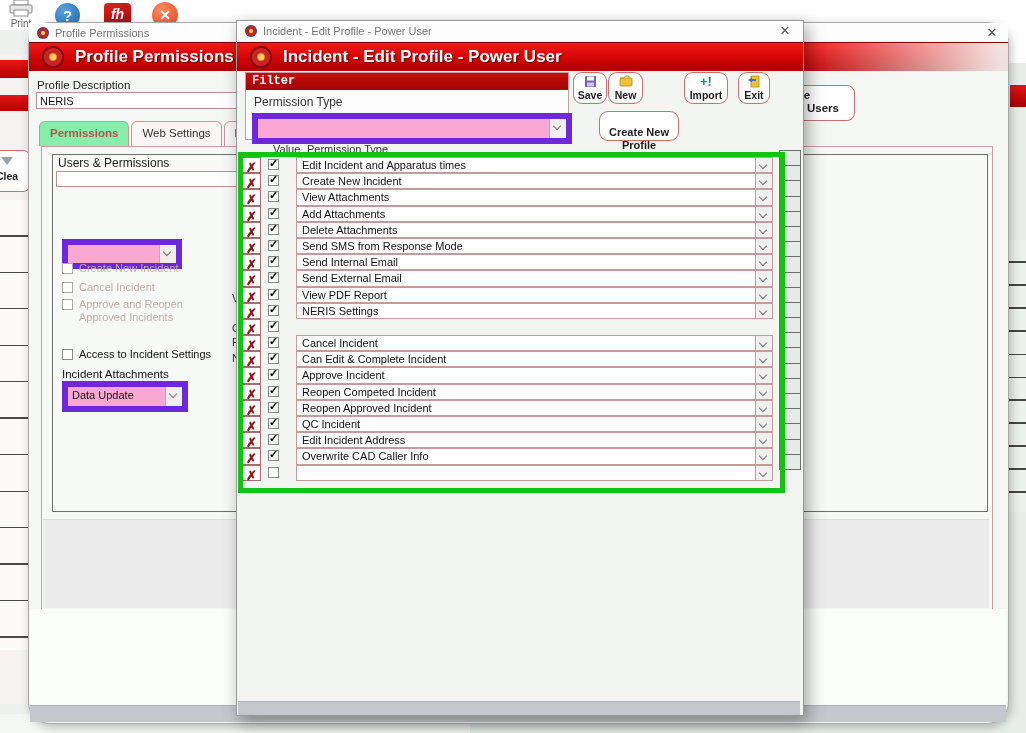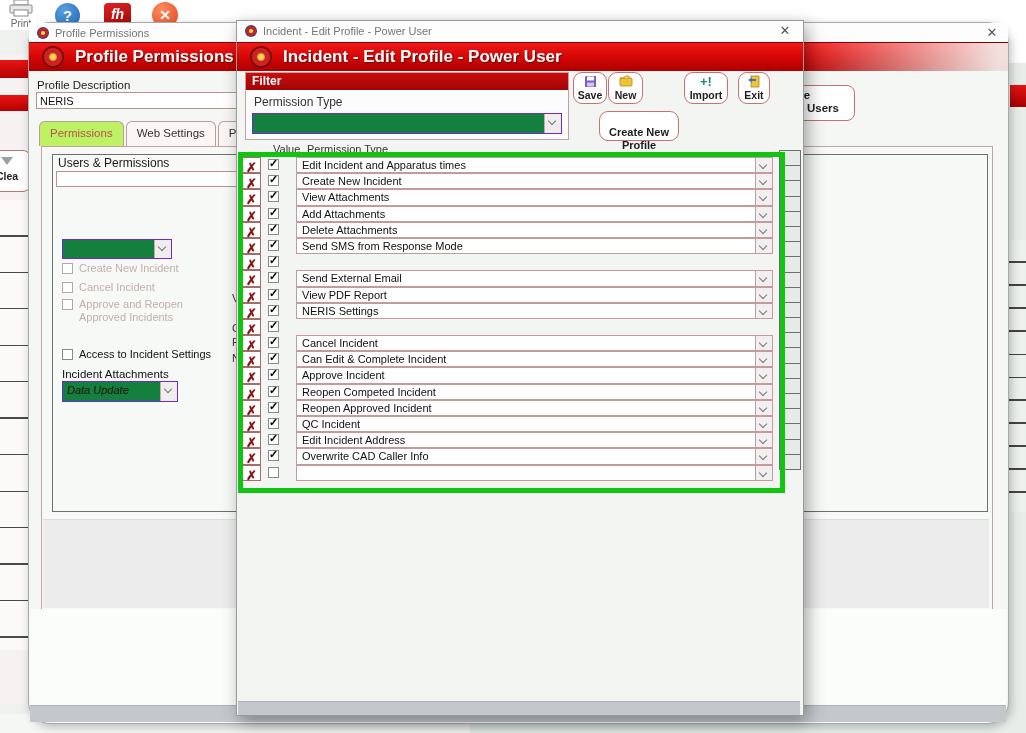--- a/index.html
+++ b/index.html
@@ -64,30 +64,30 @@
   #bg-window{left:28px;top:22px;width:979px;height:700px;z-index:2;border-radius:22px;}
   #bw-redhead{top:19px;}
   #bw-redhead .fade{position:absolute;inset:0;background:linear-gradient(90deg,rgba(244,247,244,0) 78%,rgba(244,247,244,.9) 99%);}
   .fld-label{font-size:11.5px;color:#222;}
   .inputbox{background:#fff;border:1px solid #bb9090;font-size:11px;color:#111;padding:2px 3px;box-sizing:border-box;}
   #bw-desc-label{left:8px;top:56px;}
   #bw-desc-input{left:7px;top:69px;width:225px;height:17px;}
   .tabrow{position:absolute;display:flex;}
   .tab{height:24px;border:1px solid #c09b9b;border-bottom:none;border-radius:6px 6px 0 0;
     background:#fbf6f6;font-size:11.5px;color:#333;padding:0 10px;line-height:23px;margin-right:2px;white-space:nowrap;}
-  .tab.active{background:#bef264;color:#b5524e;font-weight:normal;}
+  .tab.active{background:#86efac;color:#b5524e;font-weight:bold;}
   #bw-tabs{left:10px;top:98px;}
   #bw-panel{left:12px;top:123px;width:950px;height:462px;border:1px solid #c8a0a0;background:#f6f9f6;}
   #bw-groupbox{left:10px;top:7px;width:934px;height:356px;border:1px solid #6e6e6e;}
   #bw-up-label{left:16px;top:9px;font-size:12px;color:#1a1a1a;}
   #bw-up-input{left:14px;top:24px;width:213px;height:16px;}
   #bw-inner-tabs{left:6px;top:45px;}
   #bw-inner-tabs .tab{height:23px;line-height:22px;font-size:11px;padding:0 8px;}
   #bw-incident-label{left:24px;top:95px;font-size:12px;}
-  .selectbox{position:absolute;background:#15803d;border:1px solid #6d28d9;font-style:italic;}
+  .selectbox{position:absolute;background:#f9a8d4;border:6px solid #6d28d9;}
   .selectbox .val{position:absolute;left:4px;top:2px;font-size:11px;color:#111;white-space:nowrap;}
   .chevbtn{position:absolute;right:0;top:0;bottom:0;width:16px;background:#f0eded;border-left:1px solid #c8a8a8;}
   .chev{position:absolute;left:4px;top:4px;width:5px;height:5px;border-right:1.6px solid #777;
     border-bottom:1.6px solid #777;transform:rotate(45deg);}
   #bw-incident-select{left:20px;top:92px;width:108px;height:18px;}
   .cbrow{position:absolute;font-size:11px;color:#222;}
   .cbrow .cb{position:absolute;left:0;top:1px;}
   .cbrow .cblabel{display:inline-block;margin-left:17px;line-height:13px;}
   .cb{width:11px;height:11px;border:1px solid #8a8a8a;background:#fff;display:inline-block;position:relative;box-sizing:border-box;}
   .cb.checked::after{content:"✓";position:absolute;left:0px;top:-3px;font-size:11px;font-weight:bold;color:#000;}
@@ -107,21 +107,21 @@
     border-radius:8px;font-size:11.5px;font-weight:bold;color:#222;padding:3px 0 0 10px;box-sizing:border-box;line-height:13px;}
 
   
   #dialog{left:236px;top:20px;width:566px;height:694px;z-index:3;background:#f2f5f2;
     border:1px solid #9a9a9a;box-shadow:4px 6px 16px rgba(0,0,0,.35);}
   #dlg-titlebar{height:21px;}
   #dlg-redhead{top:21px;}
   #dlg-filter{left:8px;top:51px;width:322px;height:66px;border:1px solid #c0a0a0;background:#fdfcfc;}
   #dlg-filter-head{position:absolute;left:0;top:0;right:0;height:17px;
     background:linear-gradient(180deg,#c90d0d,#a30404);color:#fff;font-weight:bold;font-size:12px;
-    padding:1px 12px 0 6px;box-sizing:border-box;}
+    padding:1px 12px 0 6px;box-sizing:border-box;font-family:Liberation Mono, monospace;}
   #dlg-filter-label{position:absolute;left:8px;top:22px;font-size:12px;color:#333;}
   #dlg-filter-select{left:6px;top:40px;width:308px;height:19px;}
   .actbtn{position:absolute;background:#fff;border:1px solid #c4736f;border-radius:9px;text-align:center;
     font-size:10.5px;font-weight:bold;color:#1d1d1d;box-sizing:border-box;padding-top:2px;}
   .actbtn .ic{display:block;height:14px;line-height:14px;}
   #btn-save{left:336px;top:51px;width:34px;height:32px;}
   #btn-new{left:371px;top:51px;width:35px;height:32px;}
   #btn-import{left:447px;top:51px;width:44px;height:32px;}
   #btn-exit{left:501px;top:51px;width:32px;height:32px;}
   #import-icon{color:#1e8a78;font-weight:bold;font-size:13px;}
@@ -406,20 +406,26 @@
             </span>
     </div>
   </div>
         <div class="trow">
     <div class="xcell">
       <span class="xmark">✗</span>
     </div>
     <div class="cbzone">
       <span class="cb checked"></span>
     </div>
+    <div class="tcell">
+      <span class="tlabel">Send Internal Email</span>
+      <span class="rowchev">
+              <i class="chev"></i>
+            </span>
+    </div>
   </div>
         <div class="trow">
     <div class="xcell">
       <span class="xmark">✗</span>
     </div>
     <div class="cbzone">
       <span class="cb checked"></span>
     </div>
     <div class="tcell">
       <span class="tlabel">Send External Email</span>

